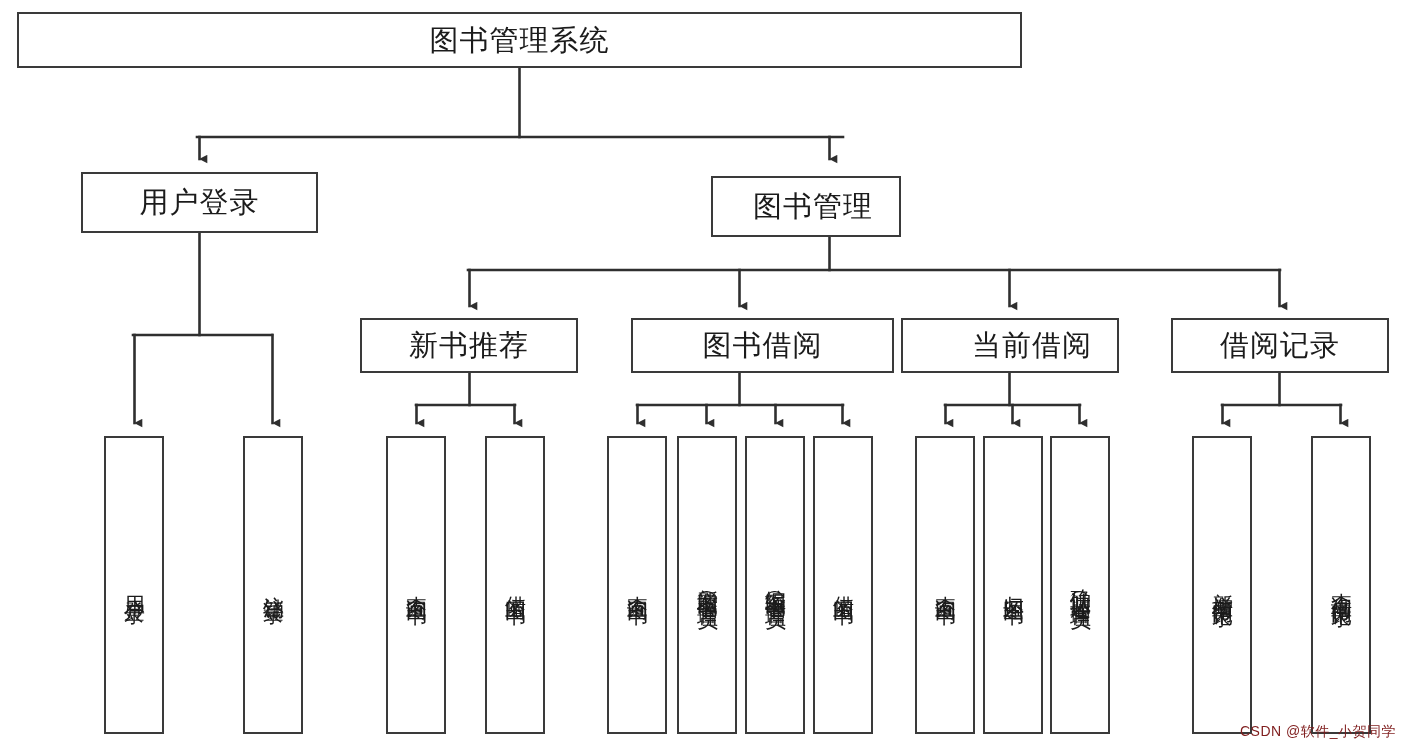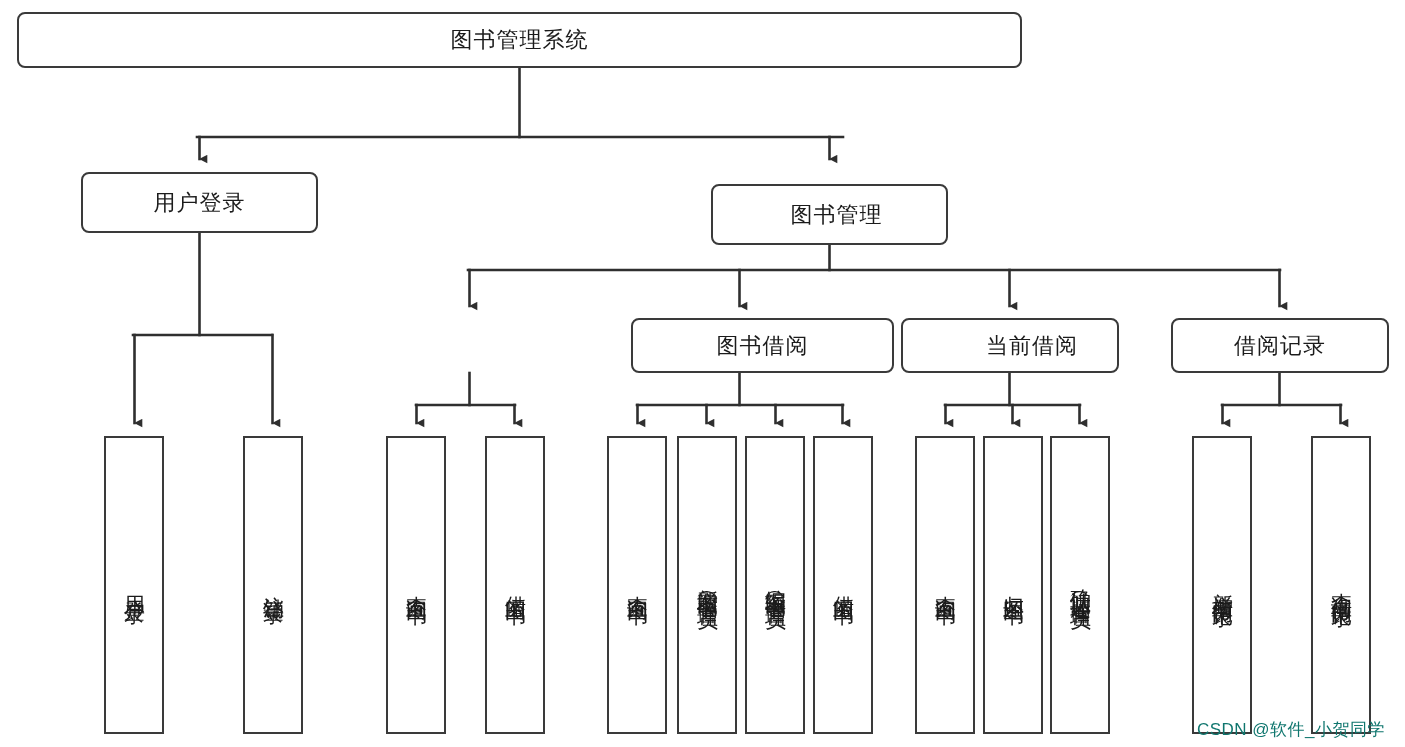--- a/index.html
+++ b/index.html
@@ -31,43 +31,42 @@
     background: #ffffff;
     border: 2.5px solid #3a3a3a;
     display: flex;
     align-items: center;
     justify-content: center;
     color: #1b1b1b;
     text-align: center;
     line-height: 1.18;
   }
   .node.h {
-    font-size: 22px;
+    font-size: 29px;
     letter-spacing: 1px;
-    border-radius: 8px;
   }
   .node.v {
     writing-mode: vertical-rl;
     text-orientation: upright;
     font-size: 21px;
     letter-spacing: 3px;
     padding: 6px 0;
     white-space: nowrap;
   }
   .node.v .vtext {
     writing-mode: vertical-rl;
     text-orientation: upright;
     display: block;
   }
   #watermark {
     position: absolute;
-    right: 20px;
+    right: 9px;
     bottom: 6px;
-    font-size: 17px;
-    color: #0f766e;
+    font-size: 14px;
+    color: #7f1d1d;
     letter-spacing: 0.5px;
     white-space: nowrap;
     user-select: none;
   }
 </style>
 </head>
 <body>
 
 <div id="canvas">
 
@@ -122,24 +121,27 @@
   </svg>
 
   <div class="node h" style="left:17px; top:12px; width:1005px; height:56px;">
     <span>图书管理系统</span>
   </div>
 
   <div class="node h" style="left:81px; top:172px; width:237px; height:61px;">
     <span>用户登录</span>
   </div>
 
-  <div class="node h" style="left:711px; top:184px; width:237px; height:61px;padding-left:14px;">
+  <div class="node h" style="left:711px; top:176px; width:190px; height:61px;padding-left:14px;">
     <span>图书管理</span>
   </div>
 
+  <div class="node h" style="left:360px; top:318px; width:218px; height:55px;">
+    <span>新书推荐</span>
+  </div>
 
   <div class="node h" style="left:631px; top:318px; width:263px; height:55px;">
     <span>图书借阅</span>
   </div>
 
   <div class="node h" style="left:901px; top:318px; width:218px; height:55px;padding-left:44px;">
     <span>当前借阅</span>
   </div>
 
   <div class="node h" style="left:1171px; top:318px; width:218px; height:55px;text-align:right;">

